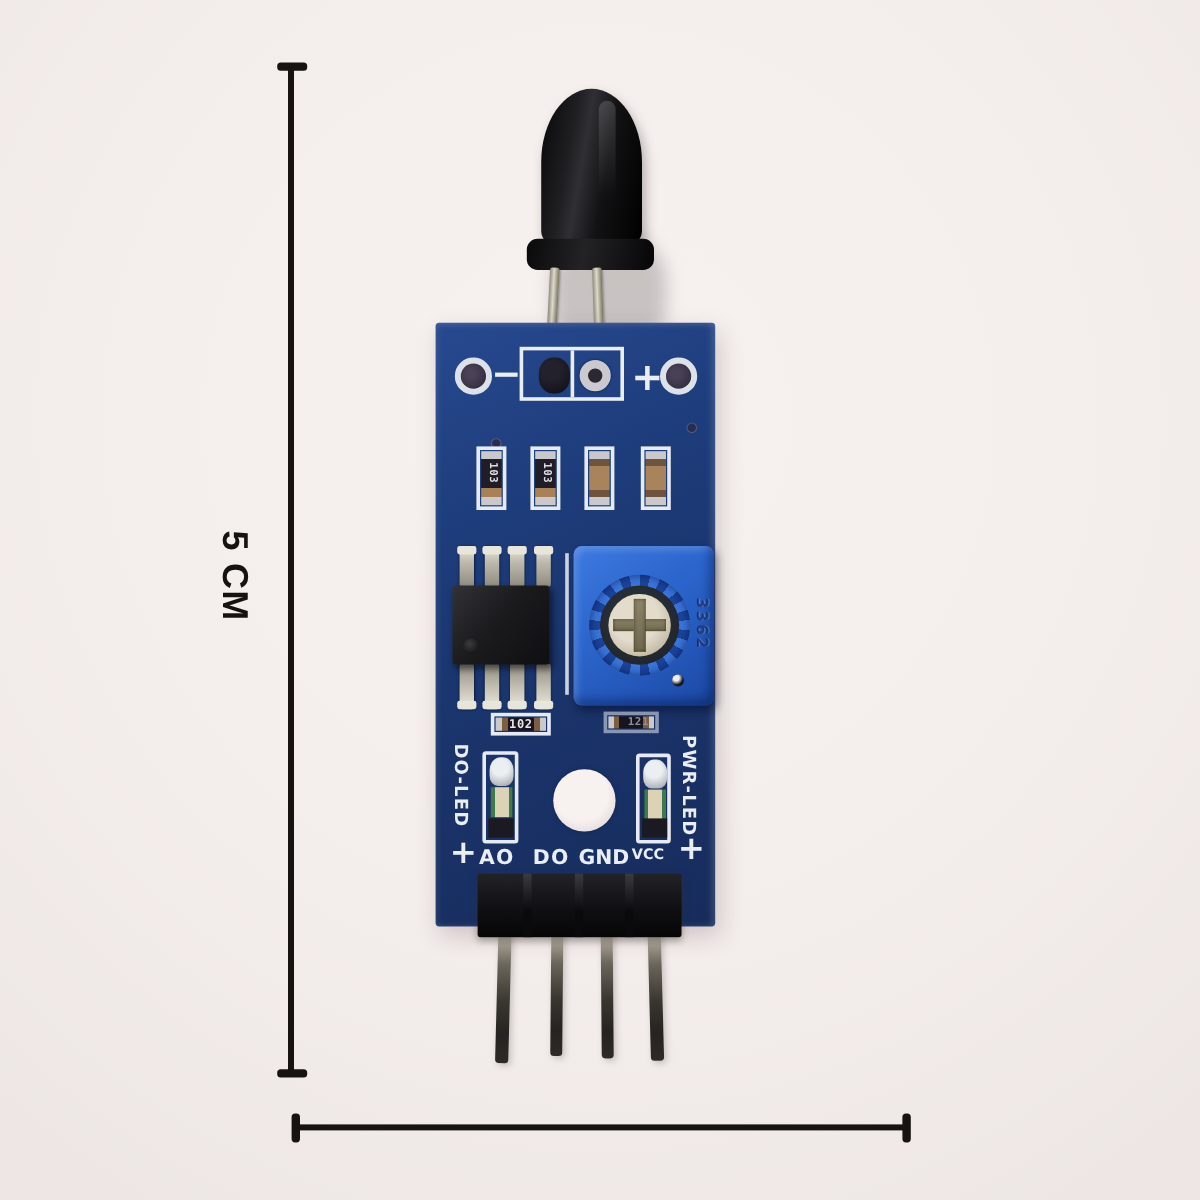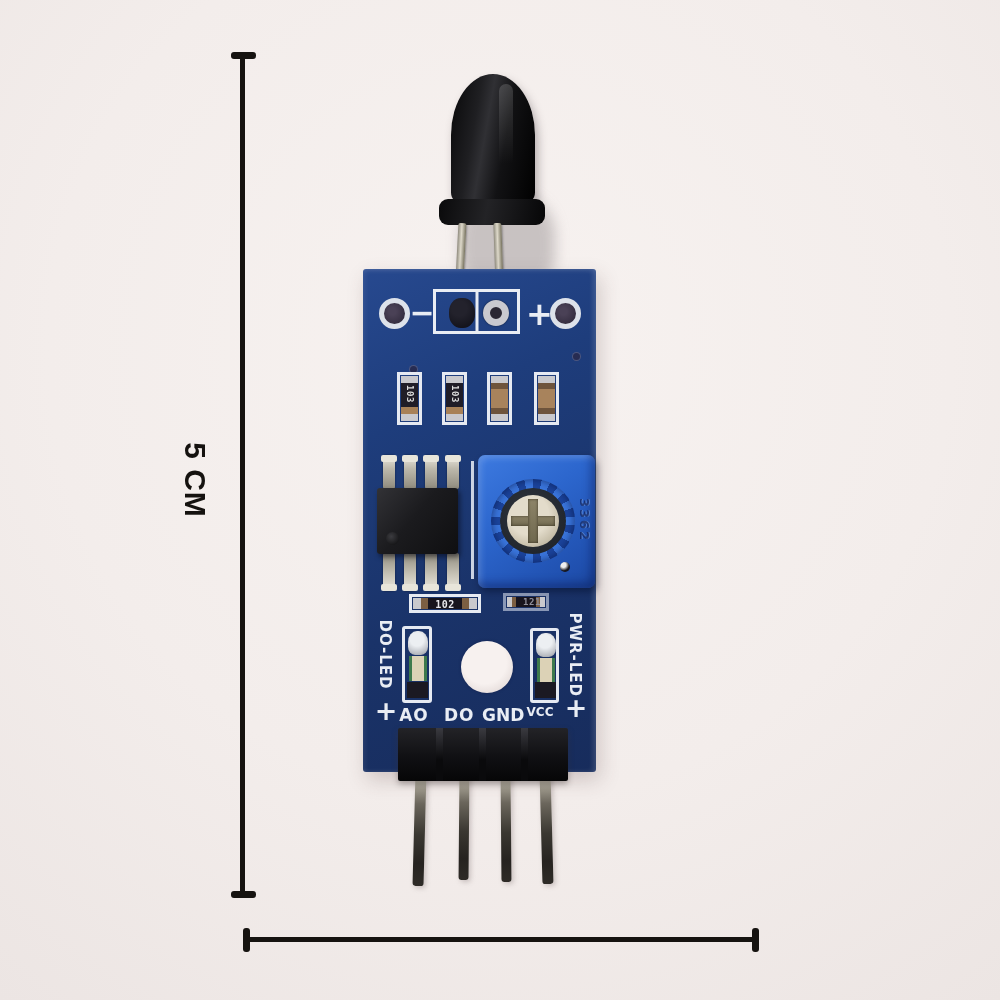--- a/index.html
+++ b/index.html
@@ -189,21 +189,21 @@
     <div class="abs pot" style="left:115px;top:186px;width:117px;height:133px;">
       <div class="gear"></div>
       <div class="recess"></div>
       <div class="screw"></div>
       <div class="cross-h"></div>
       <div class="cross-v"></div>
       <div class="marking">3362</div>
       <div class="dot"></div>
     </div>
 
-    <div class="abs smd-h" style="left:46px;top:325px;width:72px;height:19px;">
+    <div class="abs smd-h" style="left:46px;top:325px;width:50px;height:19px;">
       <div class="body"></div>
       <span class="code">102</span>
     </div>
     <div class="abs smd-h faint" style="left:140px;top:324px;width:46px;height:18px;">
       <div class="body"></div>
       <span class="code">121</span>
     </div>
 
     <div class="abs silk vtext" style="left:-17px;top:378px;width:80px;height:15px;font-size:15px;letter-spacing:1px;">DO-LED</div>
     <div class="abs silk" style="left:11px;top:426px;width:24px;font-size:27px;text-align:center;">+</div>

